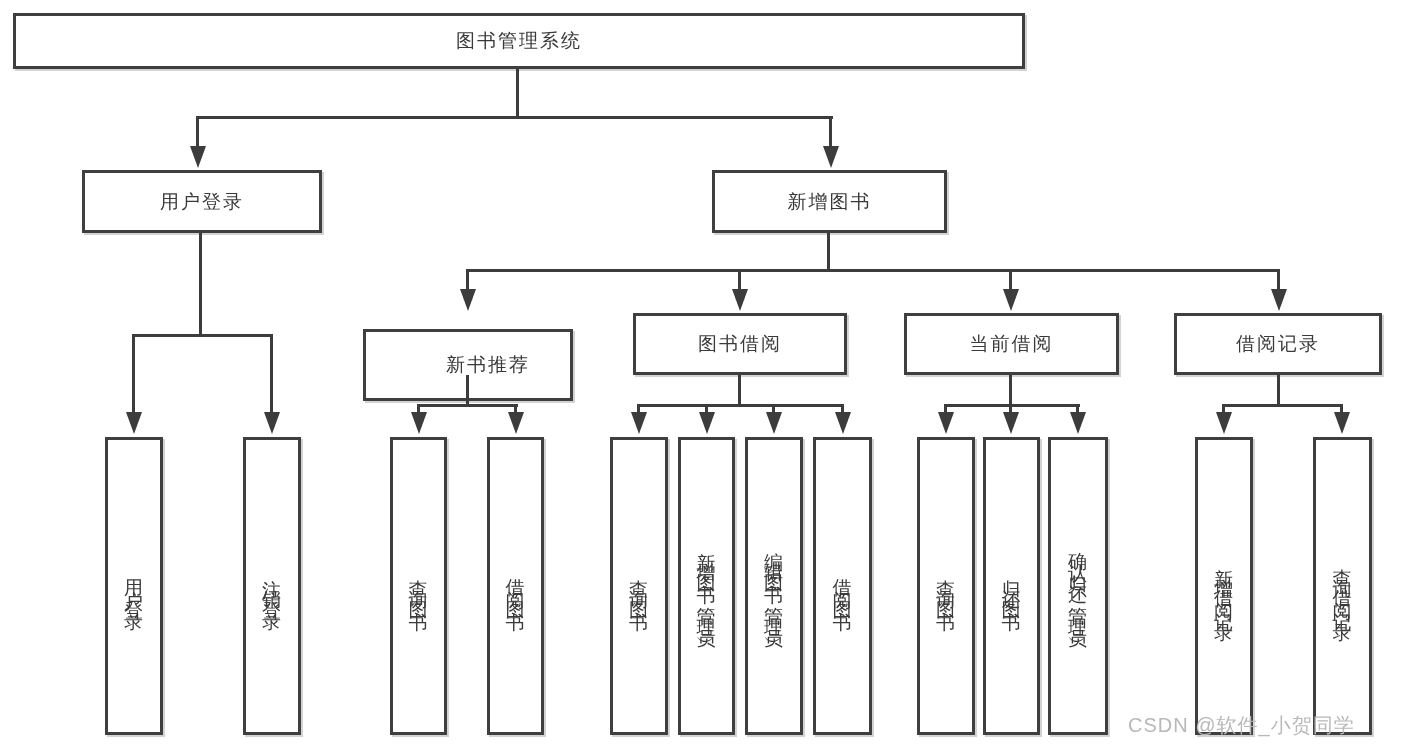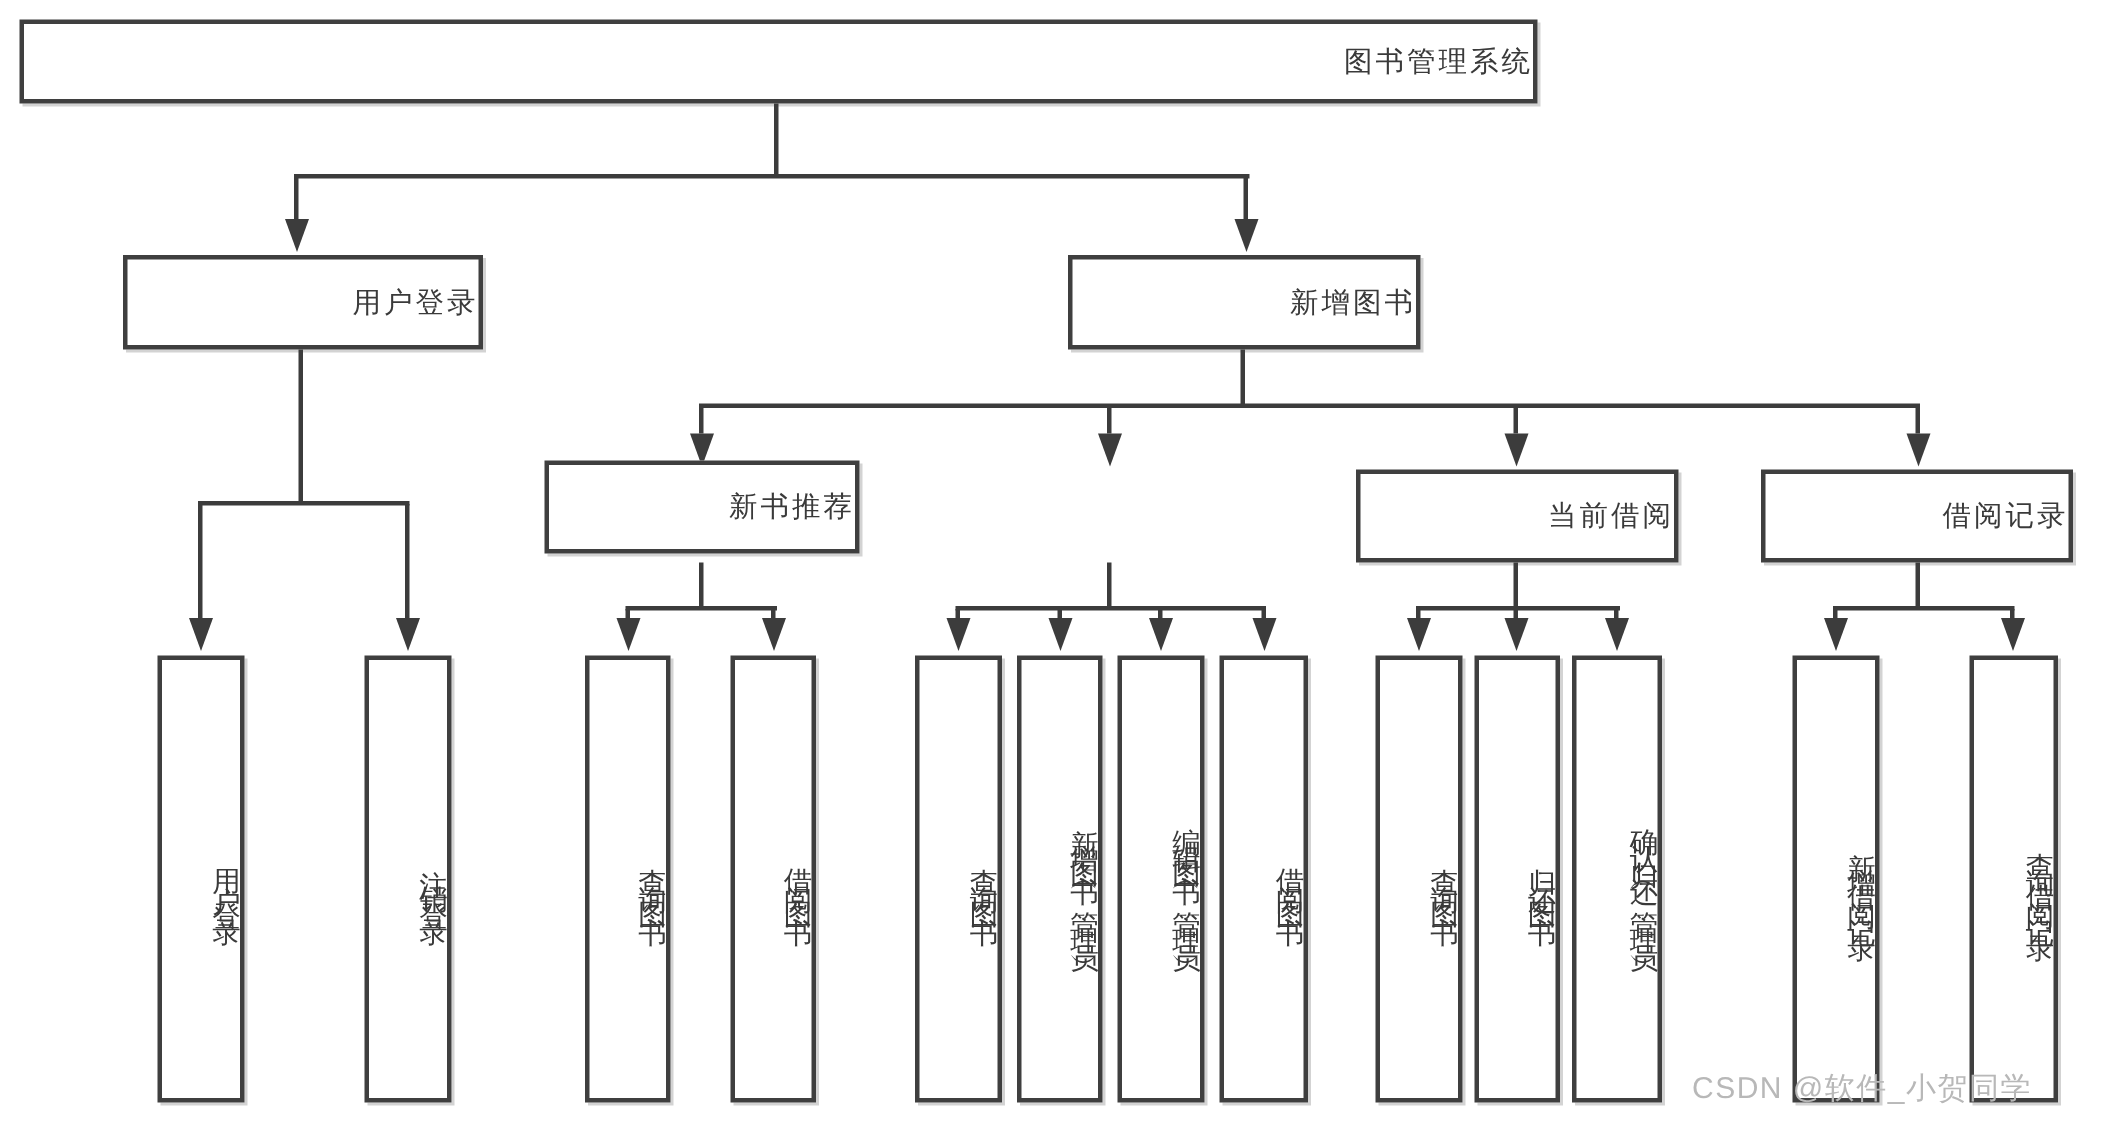--- a/index.html
+++ b/index.html
@@ -3,21 +3,21 @@
 <meta charset="utf-8">
 <style>
   html,body{margin:0;padding:0;background:#ffffff;}
   .canvas{
     position:relative;width:1405px;height:747px;background:#ffffff;overflow:hidden;
     font-family:"Liberation Sans","DejaVu Sans",sans-serif;color:#3a3a3a;
   }
   .node{
     position:absolute;box-sizing:border-box;background:#ffffff;
     border:3px solid #3f3f3f;box-shadow:2px 2px 0 rgba(130,130,130,.35);
-    display:flex;align-items:center;justify-content:flex-end;
+    display:flex;align-items:center;justify-content:center;
   }
   .hnode span{font-size:19px;letter-spacing:2px;white-space:nowrap;}
   .vnode span{
     writing-mode:vertical-rl;text-orientation:mixed;
     font-size:19px;letter-spacing:11px;line-height:1;white-space:nowrap;
   }
   .vl{position:absolute;width:3px;background:#3c3c3c;}
   .hl{position:absolute;height:3px;background:#3c3c3c;}
   .ar{position:absolute;width:0;height:0;
       border-left:8px solid transparent;border-right:8px solid transparent;
@@ -61,22 +61,25 @@
   <i class="hl" style="left:466px;top:269px;width:814px;"></i>
   <i class="vl" style="left:466px;top:271px;height:18px;"></i>
   <i class="vl" style="left:738px;top:271px;height:18px;"></i>
   <i class="vl" style="left:1009px;top:271px;height:18px;"></i>
   <i class="vl" style="left:1277px;top:271px;height:18px;"></i>
   <i class="ar" style="left:460px;top:289px;"></i>
   <i class="ar" style="left:732px;top:289px;"></i>
   <i class="ar" style="left:1003px;top:289px;"></i>
   <i class="ar" style="left:1271px;top:289px;"></i>
 
-  <div class="node hnode" style="left:363px;top:307px;width:210px;height:62px;padding-left:40px;">
+  <div class="node hnode" style="left:363px;top:329px;width:210px;height:72px;padding-left:40px;">
     <span>新书推荐</span>
+  </div>
+  <div class="node hnode" style="left:633px;top:313px;width:214px;height:62px;">
+    <span>图书借阅</span>
   </div>
   <div class="node hnode" style="left:904px;top:313px;width:215px;height:62px;">
     <span>当前借阅</span>
   </div>
   <div class="node hnode" style="left:1174px;top:313px;width:208px;height:62px;">
     <span>借阅记录</span>
   </div>
 
   <i class="vl" style="left:466px;top:375px;height:31px;"></i>
   <i class="hl" style="left:417px;top:404px;width:101px;"></i>

